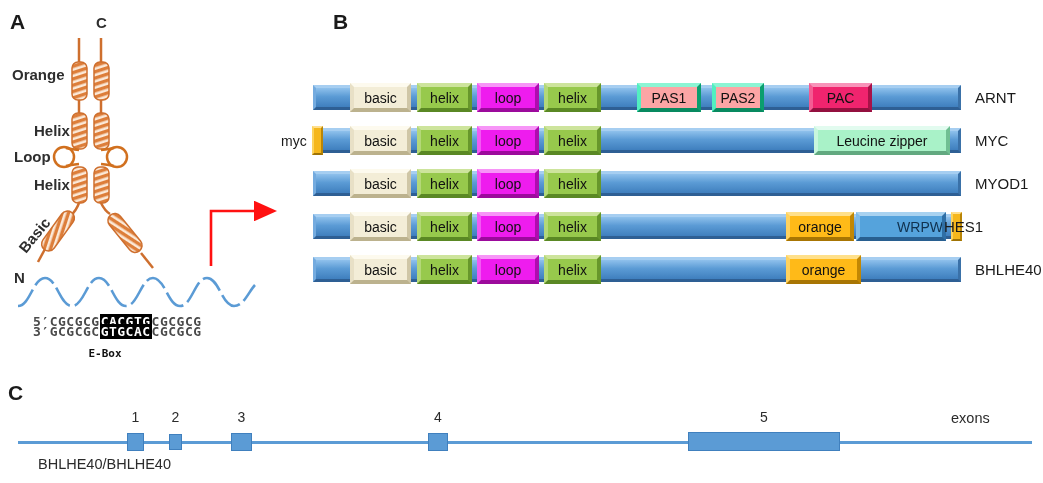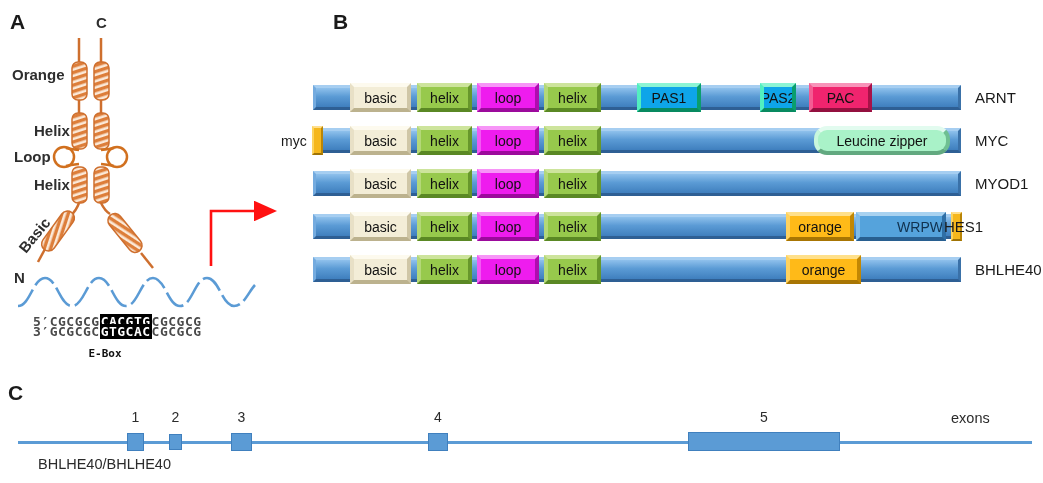--- a/index.html
+++ b/index.html
@@ -9,21 +9,21 @@
   
   .bbar{position:absolute;box-sizing:border-box;
         background:linear-gradient(180deg,#8FC1EC 0%,#5B9BD5 45%,#3F7FBE 100%);
         border:3px solid;border-color:#A6CEF1 #3A71A8 #2E5F94 #74ABDF;}
   .dom{position:absolute;box-sizing:border-box;height:29px;
        border:4px solid;display:flex;align-items:center;justify-content:center;
        font-size:14px;color:#111;white-space:nowrap;overflow:hidden;}
   .d-basic{background:#F3EDD7;border-color:#FDFAEE #CFC6A6 #BCB28E #E8E0C6;}
   .d-helix{background:#97C94C;border-color:#CDE49C #67972B #5A8824 #B4D878;}
   .d-loop{background:#EE1CEE;border-color:#F795F7 #AF0CAF #9C0A9C #F25AF2;}
-  .d-pas{background:#0ea5e9;border-color:#8CF5D4 #0A9E6E #088A60 #52EFC0;}
+  .d-pas{background:#fca5a5;border-color:#8CF5D4 #0A9E6E #088A60 #52EFC0;}
   .d-pac{background:#F0246E;border-color:#F893B9 #A81248 #93103F #F45C93;}
   .d-lz{background:#A9F2C8;border-color:#E2FBEF #6FBF92 #62A980 #C8F7DD;}
   .d-orange{background:#FFBA18;border-color:#FFE08A #C28703 #A87503 #FFD25E;}
   .d-wrpw{background:#55A3DC;border-color:#A8D2F0 #2F6FA6 #285F90 #7FBCE8;color:#10314e;}
   .d-tag{background:#F5B71C;border-width:2px;border-color:#FFDF8E #B98506 #9F7305 #FCD35E;}
   .rowlabel{position:absolute;font-size:15px;color:#1a1a1a;}
   .leftlabel{position:absolute;font-size:14px;color:#1a1a1a;}
   
   .seq{position:absolute;left:33px;top:317px;font-family:"DejaVu Sans Mono",monospace;
        font-size:13px;font-weight:bold;color:#4a4a4a;letter-spacing:0.5px;line-height:10px;}
@@ -108,30 +108,30 @@
   </div>
   <div class="ebox">E-Box</div>
 
   <div>
       <div class="bbar" style="left: 313px; top: 85px; width: 648px; height: 25px;"></div>
       <div class="dom d-basic" style="left: 350px; top: 83px; width: 61px;">basic</div>
       <div class="dom d-helix" style="left: 417px; top: 83px; width: 55px;">helix</div>
       <div class="dom d-loop" style="left: 477px; top: 83px; width: 62px;">loop</div>
       <div class="dom d-helix" style="left: 544px; top: 83px; width: 57px;">helix</div>
       <div class="dom d-pas" style="left: 637px; top: 83px; width: 64px;">PAS1</div>
-      <div class="dom d-pas" style="left: 760px; top: 83px; width: 36px;">PAS2</div>
+      <div class="dom d-pas" style="left: 712px; top: 83px; width: 52px;">PAS2</div>
       <div class="dom d-pac" style="left: 809px; top: 83px; width: 63px;">PAC</div>
       <div class="rowlabel" style="left: 975px; top: 89px;">ARNT</div>
       <div class="bbar" style="left: 313px; top: 128px; width: 648px; height: 25px;"></div>
       <div class="dom d-tag" style="left: 312px; top: 126px; width: 11px;"></div>
       <div class="dom d-basic" style="left: 350px; top: 126px; width: 61px;">basic</div>
       <div class="dom d-helix" style="left: 417px; top: 126px; width: 55px;">helix</div>
       <div class="dom d-loop" style="left: 477px; top: 126px; width: 62px;">loop</div>
       <div class="dom d-helix" style="left: 544px; top: 126px; width: 57px;">helix</div>
-      <div class="dom d-lz" style="left: 814px; top: 126px; width: 136px; border-radius: 13px;">Leucine zipper</div>
+      <div class="dom d-lz" style="left: 814px; top: 126px; width: 136px;">Leucine zipper</div>
       <div class="rowlabel" style="left: 975px; top: 132px;">MYC</div>
       <div class="leftlabel" style="left: 281px; top: 133px;">myc</div>
       <div class="bbar" style="left: 313px; top: 171px; width: 648px; height: 25px;"></div>
       <div class="dom d-basic" style="left: 350px; top: 169px; width: 61px;">basic</div>
       <div class="dom d-helix" style="left: 417px; top: 169px; width: 55px;">helix</div>
       <div class="dom d-loop" style="left: 477px; top: 169px; width: 62px;">loop</div>
       <div class="dom d-helix" style="left: 544px; top: 169px; width: 57px;">helix</div>
       <div class="rowlabel" style="left: 975px; top: 175px;">MYOD1</div>
       <div class="bbar" style="left: 313px; top: 214px; width: 648px; height: 25px;"></div>
       <div class="dom d-basic" style="left: 350px; top: 212px; width: 61px;">basic</div>

